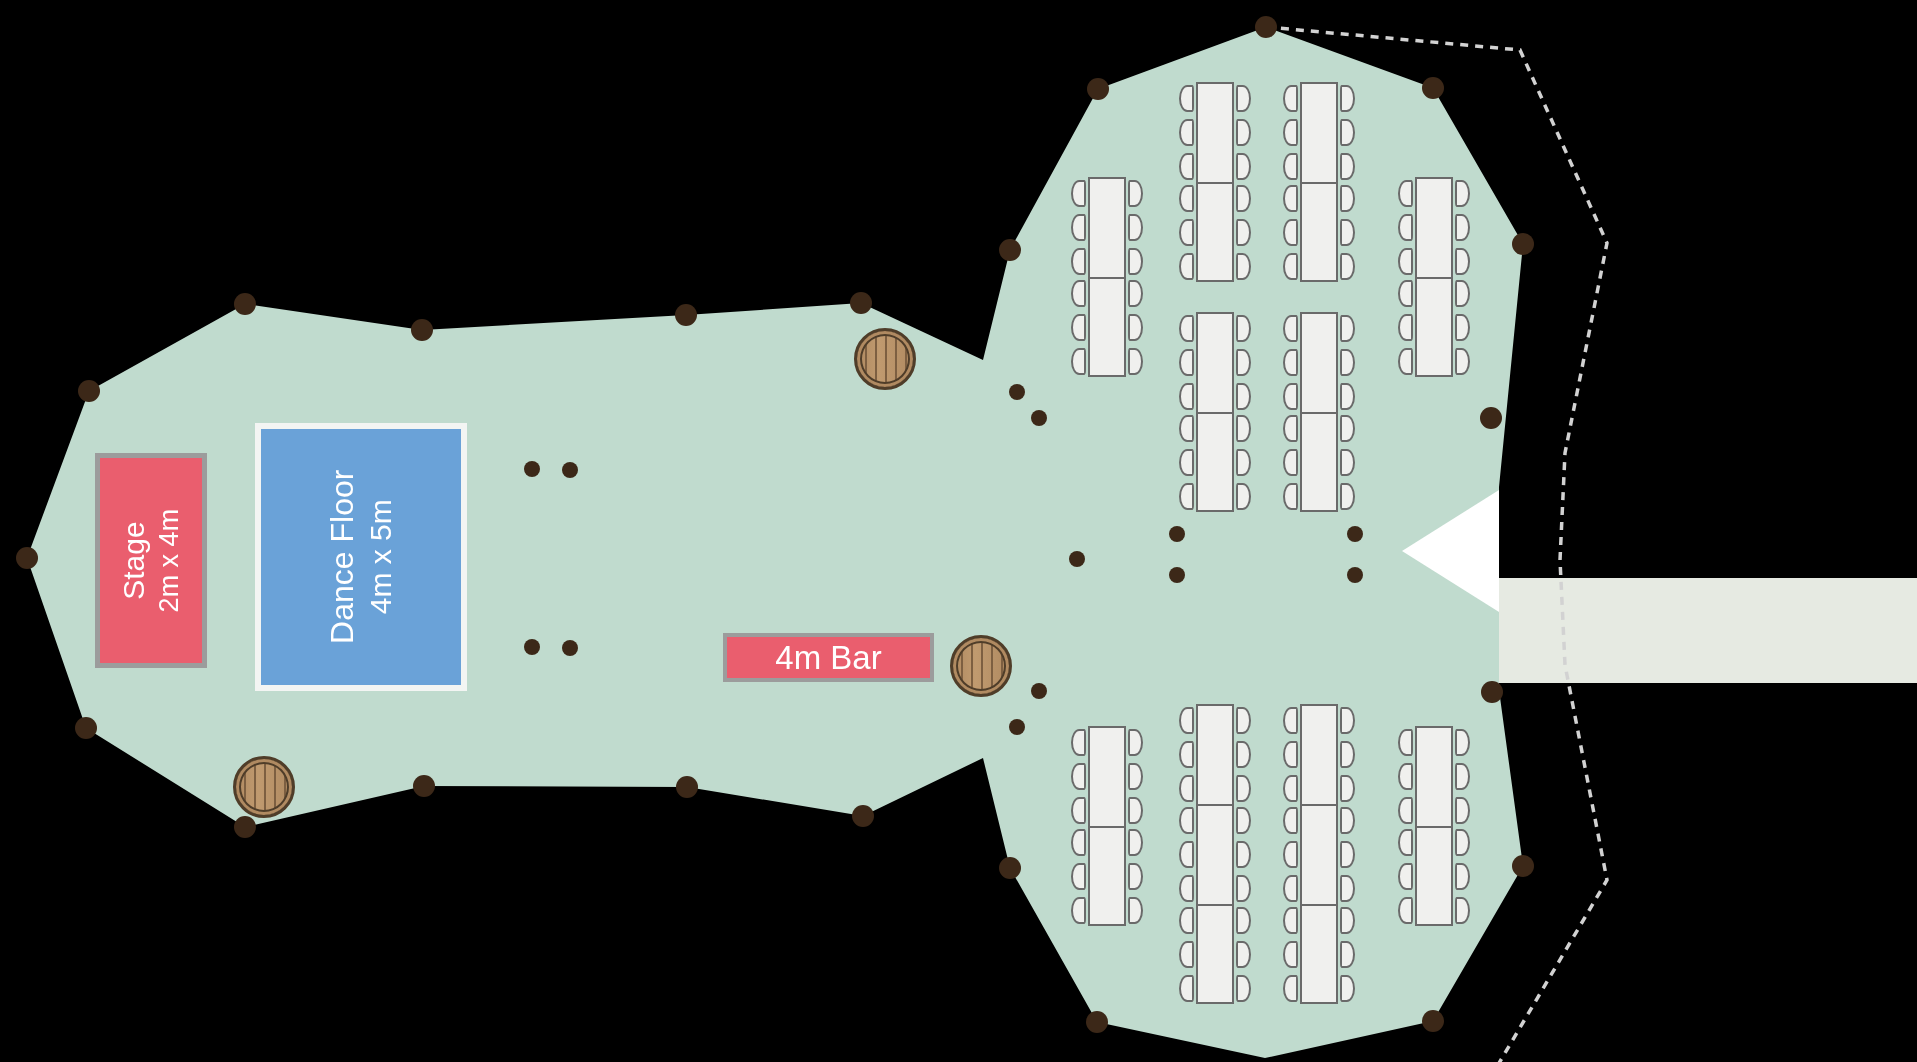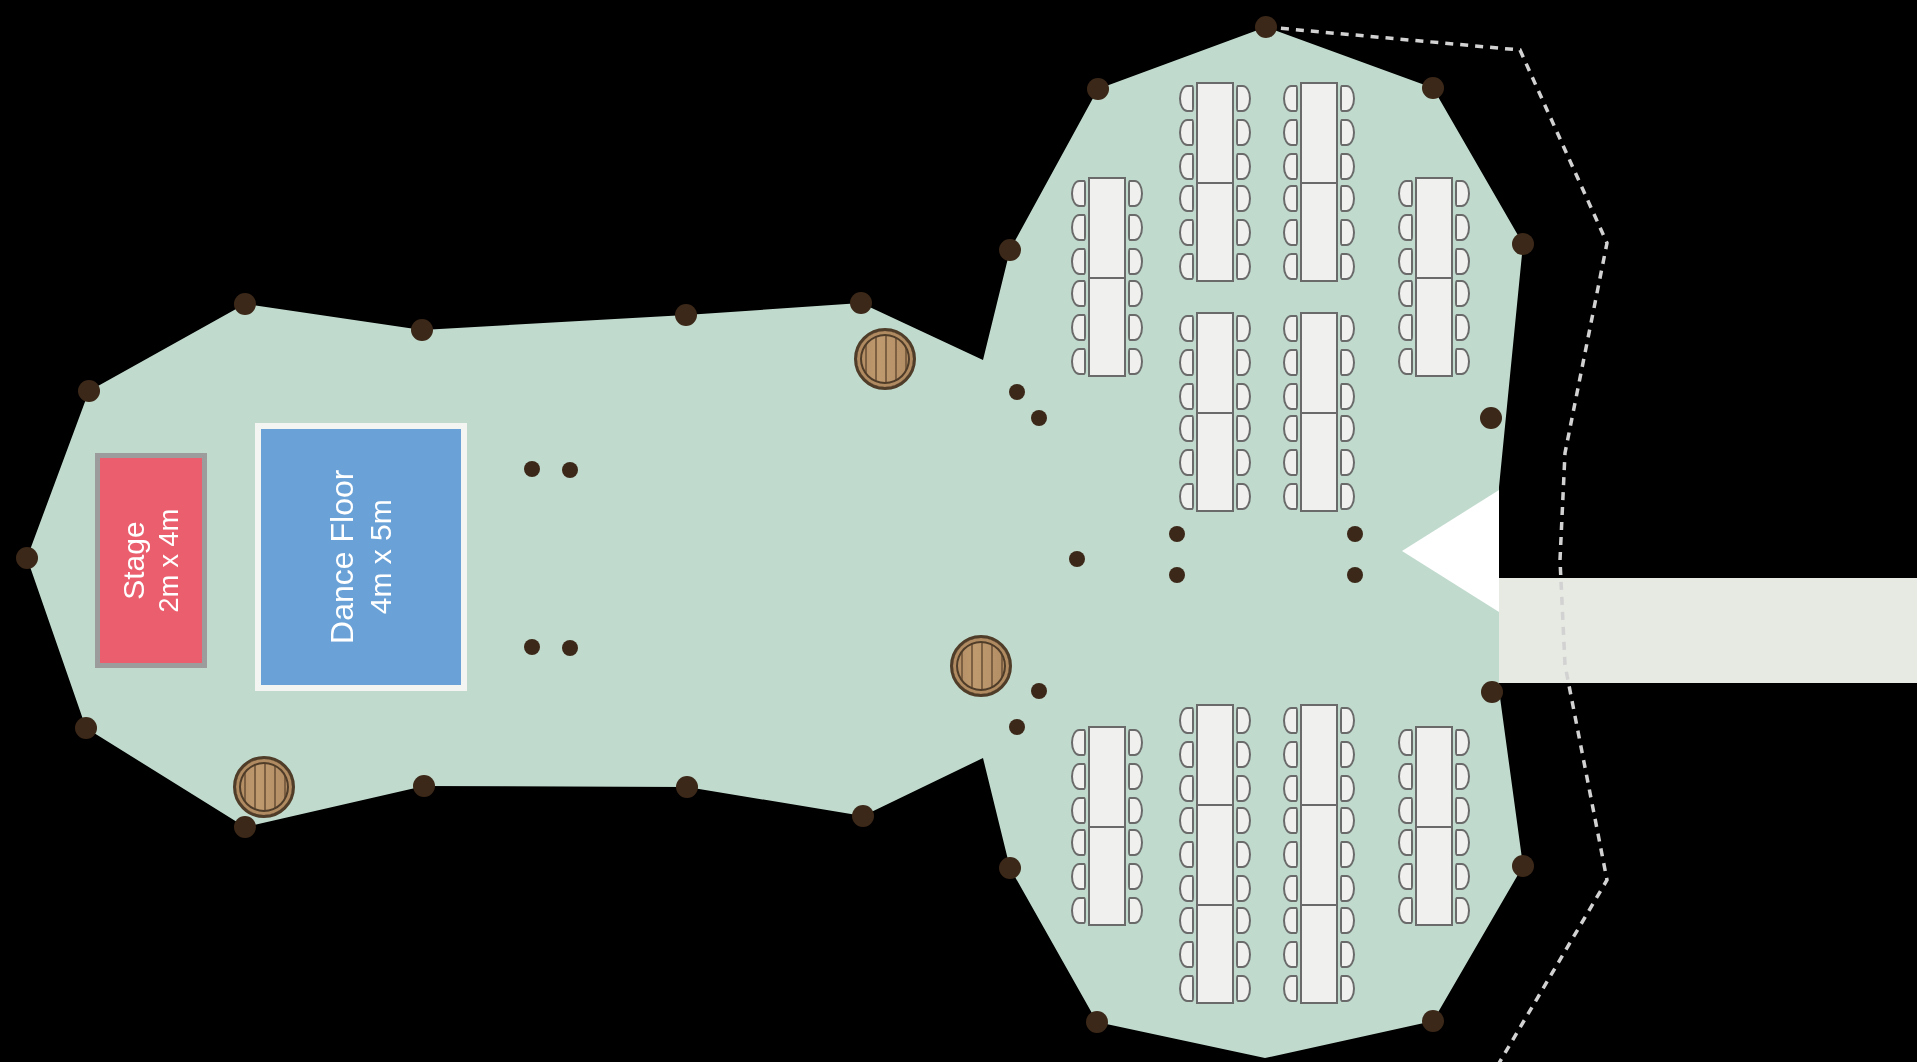--- a/index.html
+++ b/index.html
@@ -39,20 +39,23 @@
     </div>
   </div>
 
   <div id="dance-floor" class="zone" style="left: 255px; top: 423px; width: 212px; height: 268px; background: rgb(106, 162, 216); border: 6px solid rgb(243, 245, 243);">
     <div class="rot">
       <span class="zone-title">Dance Floor</span>
       <span class="zone-dims">4m x 5m</span>
     </div>
   </div>
 
+  <div id="bar" class="zone" style="left: 723px; top: 633px; width: 211px; height: 49px; background: rgb(234, 94, 110); border: 4px solid rgb(156, 156, 156);">
+    <span>4m Bar</span>
+  </div>
 
   <div id="tables-layer">
       <div class="table" style="left: 1196px; top: 82px; width: 38px; height: 200px; background: rgb(240, 240, 238); border: 2px solid rgb(106, 106, 106);">
         <div class="seg-line" style="top: 98px; background: rgb(106, 106, 106);"></div>
       </div>
       <div class="chair left" style="left: 1179px; top: 85px; background: rgb(240, 240, 238); border: 2px solid rgb(106, 106, 106);"></div>
       <div class="chair right" style="left: 1236px; top: 85px; background: rgb(240, 240, 238); border: 2px solid rgb(106, 106, 106);"></div>
       <div class="chair left" style="left: 1179px; top: 119px; background: rgb(240, 240, 238); border: 2px solid rgb(106, 106, 106);"></div>
       <div class="chair right" style="left: 1236px; top: 119px; background: rgb(240, 240, 238); border: 2px solid rgb(106, 106, 106);"></div>
       <div class="chair left" style="left: 1179px; top: 153px; background: rgb(240, 240, 238); border: 2px solid rgb(106, 106, 106);"></div>

